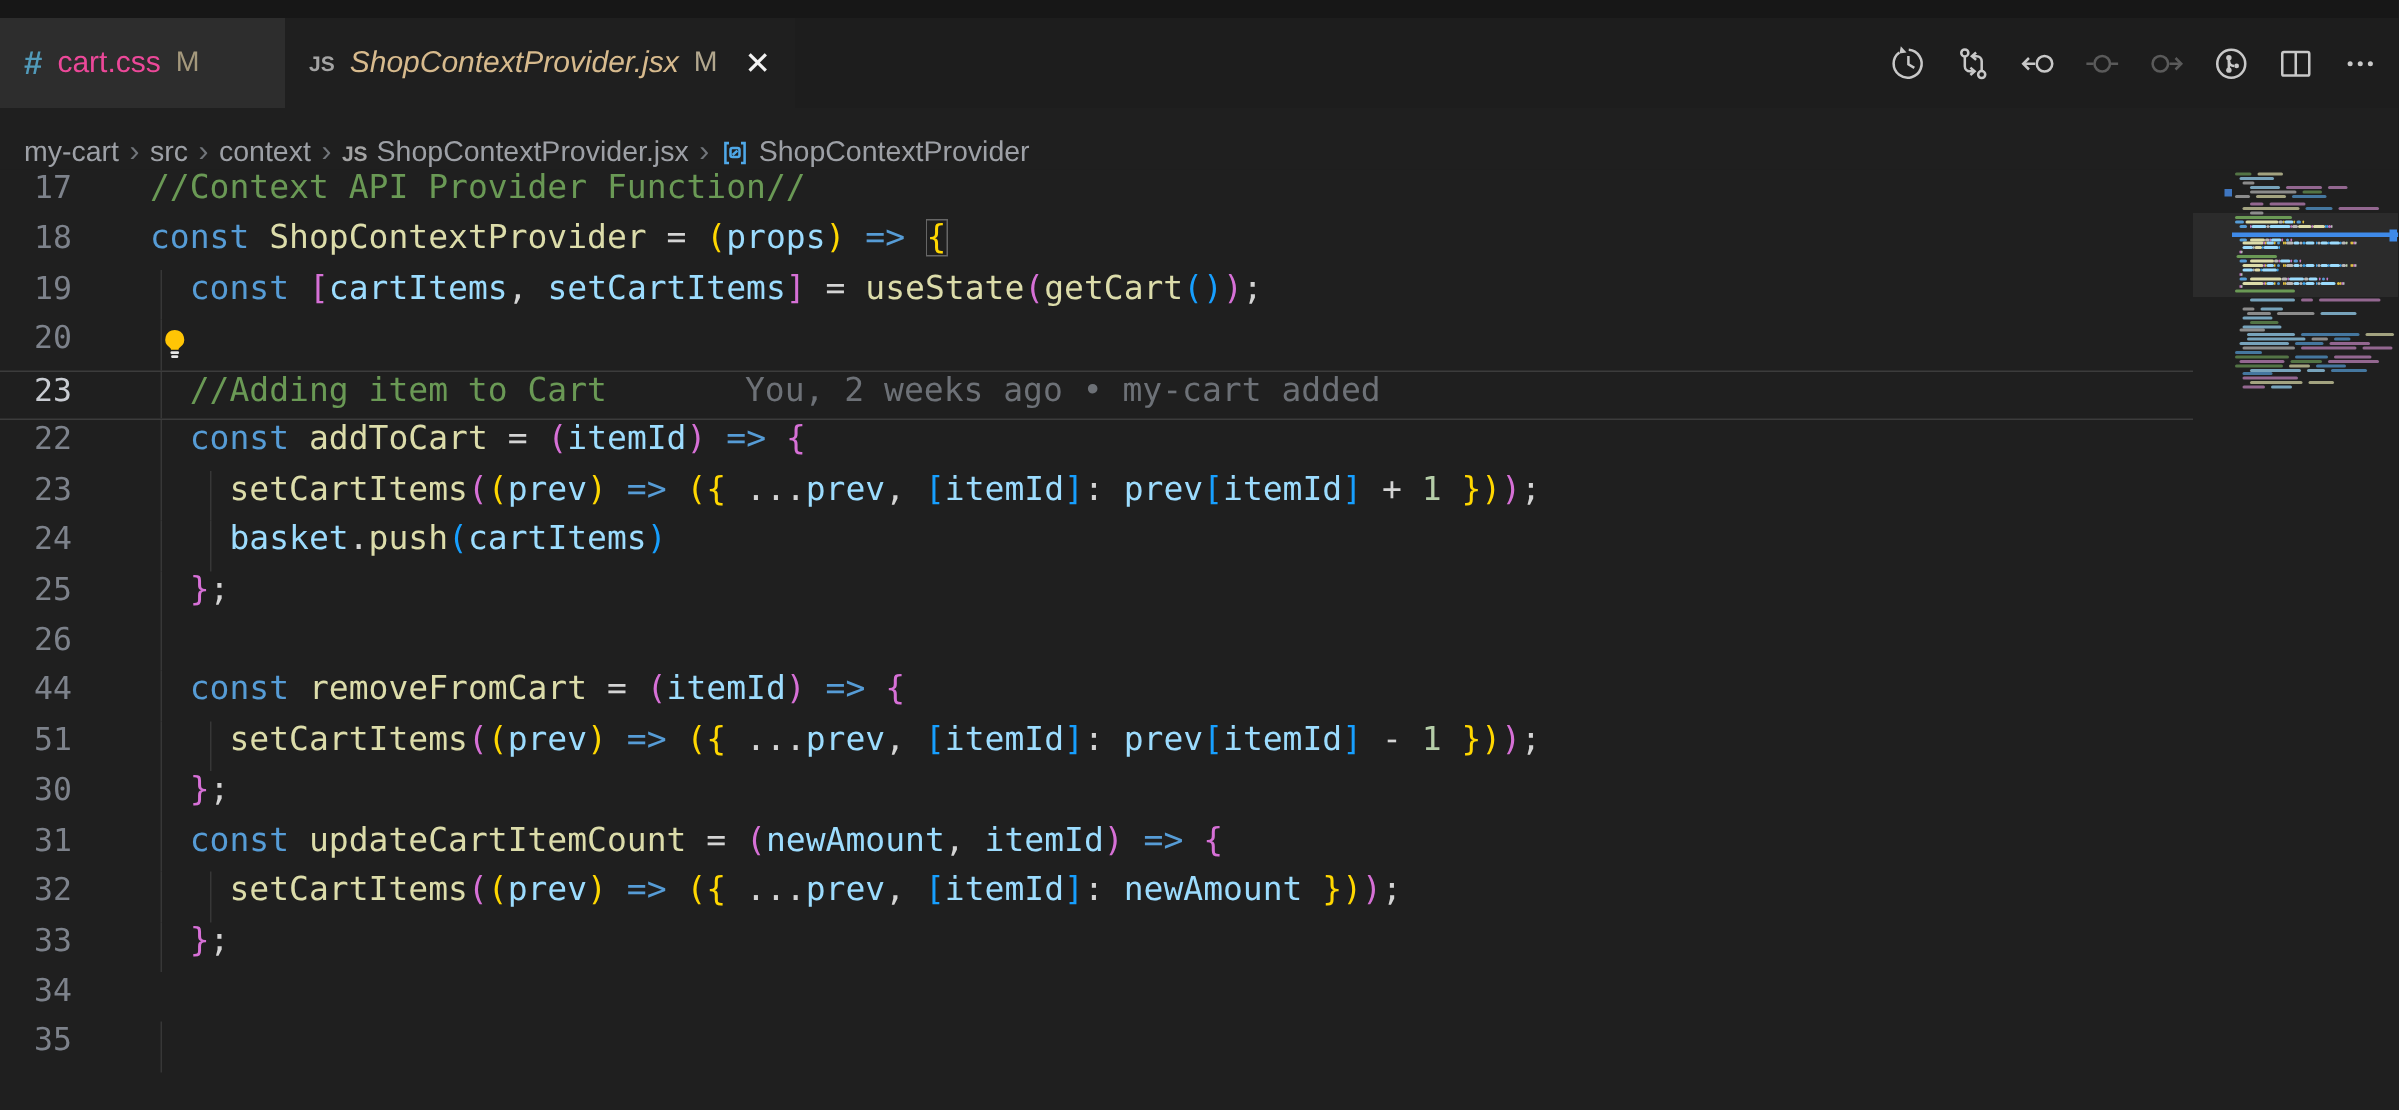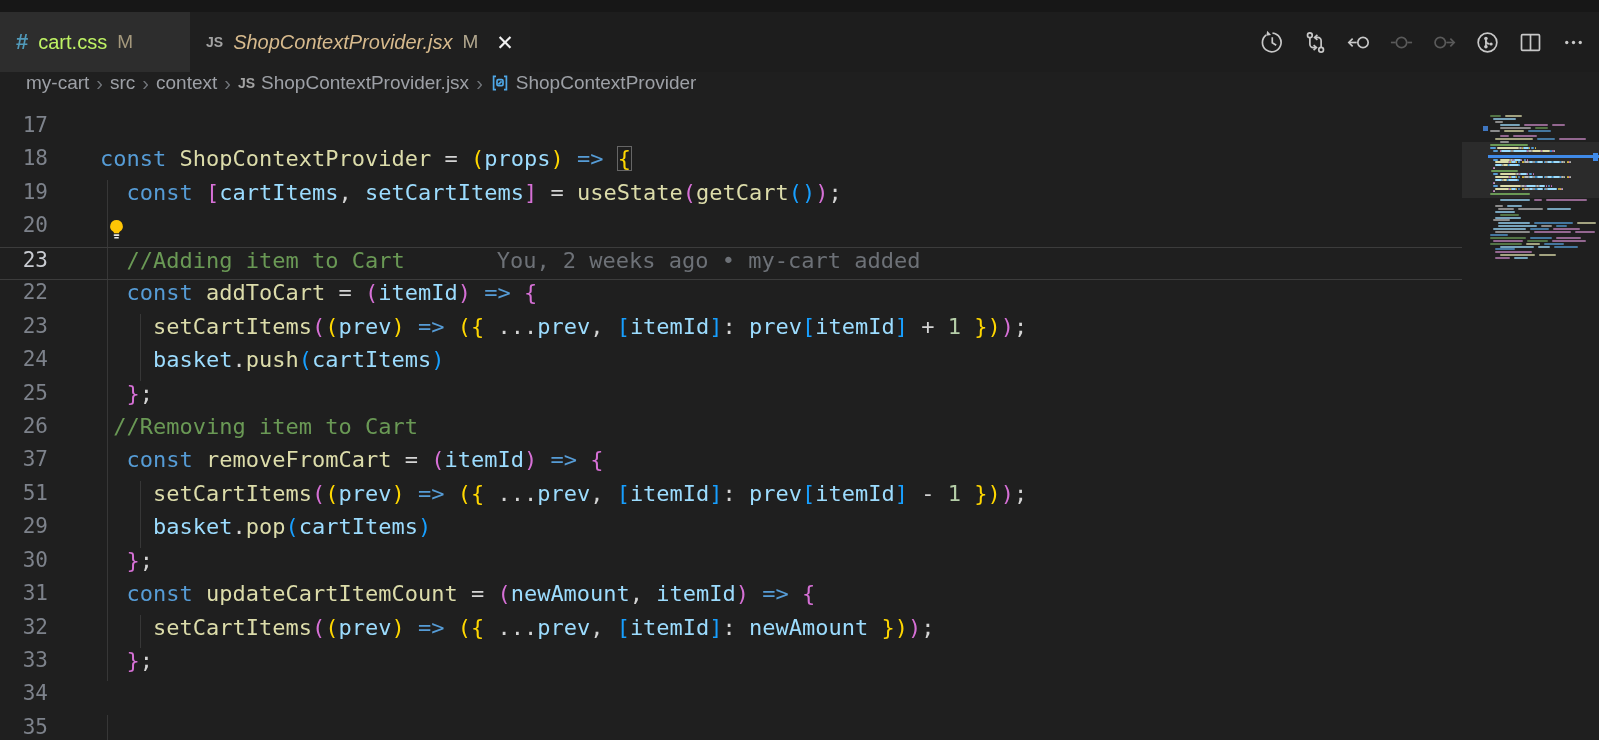--- a/index.html
+++ b/index.html
@@ -2,35 +2,35 @@
 <html><head>
 <meta charset="utf-8">
 <style>
   *{margin:0;padding:0;box-sizing:border-box}
   html,body{width:1599px;height:740px;overflow:hidden;background:#1f1f1f;font-family:"Liberation Sans",sans-serif}
   .app{position:relative;width:1599px;height:740px;background:#1f1f1f}
   .topstrip{height:12px;background:#171717}
   .tabbar{height:60px;background:#1d1d1d;display:flex;position:relative}
   .tab{display:flex;align-items:center;gap:10px;padding:0 16px;font-size:20px;cursor:pointer}
   .tab.inactive{background:#2d2d2d;width:190px}
-  .tab.inactive .tab-label{color:#bef264}
+  .tab.inactive .tab-label{color:#ec4899}
   .tab.inactive .tab-badge{color:#a4987c}
   .tab.active{background:#1f1f1f}
   .tab.active .tab-label{color:#d7ba8d;font-style:italic}
   .tab.active .tab-badge{color:#b2a78e}
   .tab-badge{font-size:19px}
   .icon-css{color:#519aba;font-weight:bold;font-size:22px}
   .icon-js{color:#a3a3a3;font-weight:bold;font-size:14px;letter-spacing:0}
   .tab-close{margin-left:8px;color:#f2f2f2;font-size:21px;line-height:1}
   .actions{position:absolute;right:8px;top:0;height:60px;display:flex;align-items:center;gap:7px}
   .abtn{width:36px;height:34px;display:flex;align-items:center;justify-content:center;cursor:pointer}
   .abtn svg{stroke:#c8c8c8;fill:none;stroke-width:1.5}
   .abtn.dim svg{stroke:#5a5a5a}
   .abtn svg .fil{fill:#c8c8c8;stroke:none}
-  .breadcrumb{height:41px;display:flex;align-items:flex-start;padding-left:26px;font-size:19px;color:#9da0a6;background:#1f1f1f}
+  .breadcrumb{height:41px;display:flex;align-items:flex-end;padding-left:16px;font-size:19px;color:#9da0a6;background:#1f1f1f}
   .bc-item{display:flex;align-items:center;gap:6px;cursor:pointer}
   .bc-sep{color:#71757a;font-size:20px;margin:0 7px}
   .editor{position:absolute;top:113px;left:0;right:0;bottom:0;font-family:"DejaVu Sans Mono","Liberation Mono",monospace;font-size:22px;color:#d4d4d4;overflow:hidden}
   .row{height:33.45px;display:flex;position:relative;margin-right:137px}
   .row.cur{border-top:1px solid #3c3c3c;border-bottom:1px solid #3c3c3c}
   .ln{width:48px;text-align:right;color:#7d828b;font-size:21px;flex:none;cursor:pointer}
   .row.cur .ln{color:#c9ccd2}
   .codeline{margin-left:52px;white-space:pre}
   .guide{position:absolute;top:0;bottom:0;width:1px;background:#373737}
   .g1{left:107px}.g2{left:140px}
@@ -159,20 +159,21 @@
         </svg>
       </span>
       <span>ShopContextProvider</span>
     </span>
   </div>
 
   <div class="editor">
     <div id="code">
         <div class="row">
           <span class="ln">17</span>
+          <span class="codeline" style="padding-left: 0ch;"><span class="tk-cm">//Context API Provider Function//</span></span>
         </div>
         <div class="row">
           <span class="ln">18</span>
           <span class="codeline" style="padding-left: 0ch;"><span class="tk-kw">const</span><span class="tk-pl"> </span><span class="tk-fn">ShopContextProvider</span><span class="tk-pl"> = </span><span class="tk-b1">(</span><span class="tk-var">props</span><span class="tk-b1">)</span><span class="tk-pl"> </span><span class="tk-kw">=&gt;</span><span class="tk-pl"> </span><span class="tk-bm">{</span></span>
         </div>
         <div class="row">
           <span class="ln">19</span>
           <i class="guide g1"></i>
           <span class="codeline" style="padding-left: 2ch;"><span class="tk-kw">const</span><span class="tk-pl"> </span><span class="tk-b2">[</span><span class="tk-var">cartItems</span><span class="tk-pl">, </span><span class="tk-var">setCartItems</span><span class="tk-b2">]</span><span class="tk-pl"> = </span><span class="tk-fn">useState</span><span class="tk-b2">(</span><span class="tk-fn">getCart</span><span class="tk-b3">(</span><span class="tk-b3">)</span><span class="tk-b2">)</span><span class="tk-pl">;</span></span>
         </div>
@@ -209,38 +210,31 @@
           <span class="codeline" style="padding-left: 4ch;"><span class="tk-var">basket</span><span class="tk-pl">.</span><span class="tk-fn">push</span><span class="tk-b3">(</span><span class="tk-var">cartItems</span><span class="tk-b3">)</span></span>
         </div>
         <div class="row">
           <span class="ln">25</span>
           <i class="guide g1"></i>
           <span class="codeline" style="padding-left: 2ch;"><span class="tk-b2">}</span><span class="tk-pl">;</span></span>
         </div>
         <div class="row">
           <span class="ln">26</span>
           <i class="guide g1"></i>
-          <span class="codeline" style="padding-left: 1ch;"><span class="tk-cm">//Removing item to Cart</span></span>
-        </div>
-        <div class="row">
-          <span class="ln">37</span>
+        </div>
+        <div class="row">
+          <span class="ln">44</span>
           <i class="guide g1"></i>
           <span class="codeline" style="padding-left: 2ch;"><span class="tk-kw">const</span><span class="tk-pl"> </span><span class="tk-fn">removeFromCart</span><span class="tk-pl"> = </span><span class="tk-b2">(</span><span class="tk-var">itemId</span><span class="tk-b2">)</span><span class="tk-pl"> </span><span class="tk-kw">=&gt;</span><span class="tk-pl"> </span><span class="tk-b2">{</span></span>
         </div>
         <div class="row">
           <span class="ln">51</span>
           <i class="guide g1"></i>
           <i class="guide g2"></i>
           <span class="codeline" style="padding-left: 4ch;"><span class="tk-fn">setCartItems</span><span class="tk-b2">(</span><span class="tk-b1">(</span><span class="tk-var">prev</span><span class="tk-b1">)</span><span class="tk-pl"> </span><span class="tk-kw">=&gt;</span><span class="tk-pl"> </span><span class="tk-b1">(</span><span class="tk-b1">{</span><span class="tk-pl"> ...</span><span class="tk-var">prev</span><span class="tk-pl">, </span><span class="tk-b3">[</span><span class="tk-var">itemId</span><span class="tk-b3">]</span><span class="tk-pl">: </span><span class="tk-var">prev</span><span class="tk-b3">[</span><span class="tk-var">itemId</span><span class="tk-b3">]</span><span class="tk-pl"> - </span><span class="tk-num">1</span><span class="tk-pl"> </span><span class="tk-b1">}</span><span class="tk-b1">)</span><span class="tk-b2">)</span><span class="tk-pl">;</span></span>
-        </div>
-        <div class="row">
-          <span class="ln">29</span>
-          <i class="guide g1"></i>
-          <i class="guide g2"></i>
-          <span class="codeline" style="padding-left: 4ch;"><span class="tk-var">basket</span><span class="tk-pl">.</span><span class="tk-fn">pop</span><span class="tk-b3">(</span><span class="tk-var">cartItems</span><span class="tk-b3">)</span></span>
         </div>
         <div class="row">
           <span class="ln">30</span>
           <i class="guide g1"></i>
           <span class="codeline" style="padding-left: 2ch;"><span class="tk-b2">}</span><span class="tk-pl">;</span></span>
         </div>
         <div class="row">
           <span class="ln">31</span>
           <i class="guide g1"></i>
           <span class="codeline" style="padding-left: 2ch;"><span class="tk-kw">const</span><span class="tk-pl"> </span><span class="tk-fn">updateCartItemCount</span><span class="tk-pl"> = </span><span class="tk-b2">(</span><span class="tk-var">newAmount</span><span class="tk-pl">, </span><span class="tk-var">itemId</span><span class="tk-b2">)</span><span class="tk-pl"> </span><span class="tk-kw">=&gt;</span><span class="tk-pl"> </span><span class="tk-b2">{</span></span>

